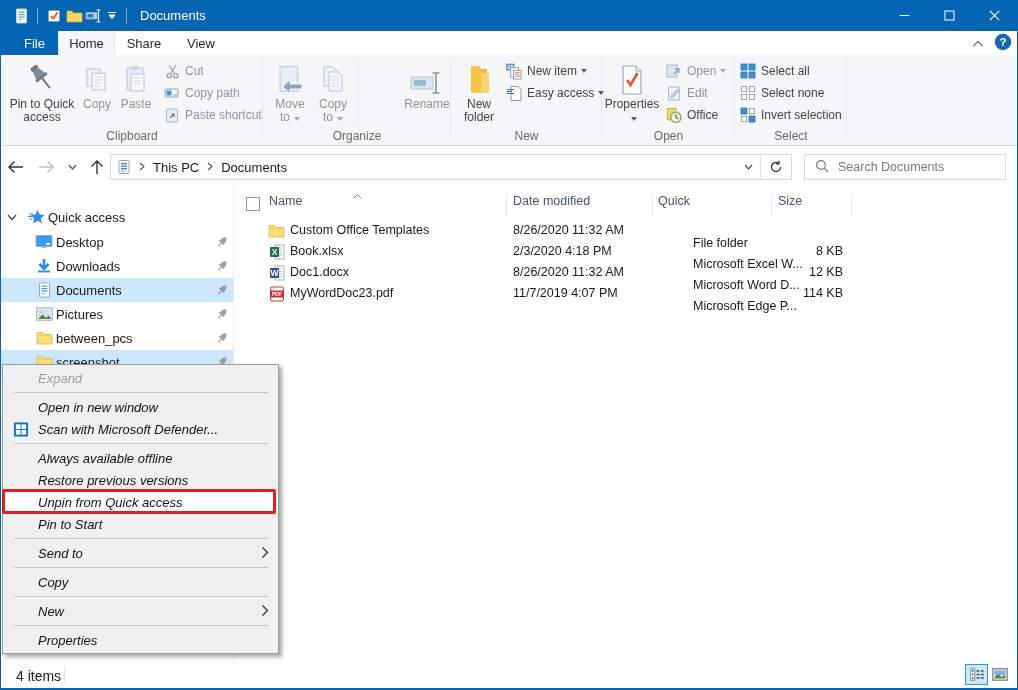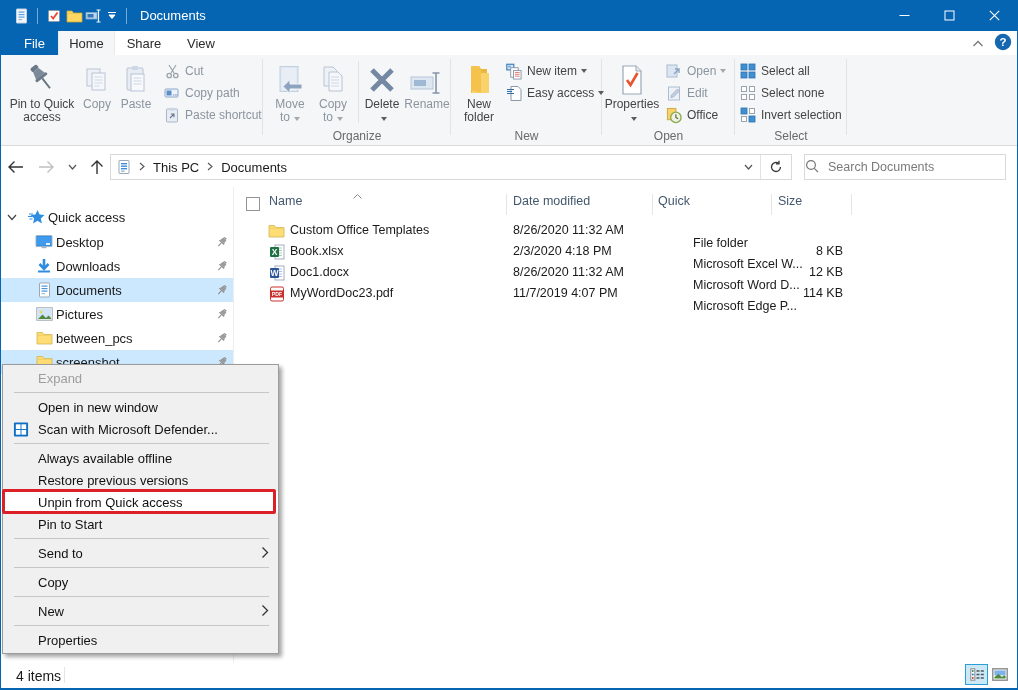--- a/index.html
+++ b/index.html
@@ -44,21 +44,21 @@
   .addressrow { position:absolute; left:0; top:145px; right:0; height:41px; background:#fff; }
   .nav-btns { position:absolute; left:0; top:0; height:41px; display:flex; align-items:center; }
   .nav-btn { display:flex; align-items:center; justify-content:center; }
   .addr-box { position:absolute; left:109px; top:8px; width:682px; height:26px; border:1px solid #d9d9d9; background:#fff; display:flex; align-items:center; }
   .addr-crumbs { display:flex; align-items:center; flex:1; height:100%; padding-left:5px; }
   .crumb { padding:0 6px; font-size:13px; color:#1a1a1a; }
   .crumb-chev { color:#5c5c5c; font-size:10px; padding:0 2px; }
   .addr-right { display:flex; align-items:center; height:100%; }
   .addr-dd { width:24px; height:100%; display:flex; align-items:center; justify-content:center; border-right:1px solid #e2e2e2; }
   .addr-refresh { width:30px; height:100%; display:flex; align-items:center; justify-content:center; }
-  .search-box { position:absolute; left:803px; top:8px; width:202px; height:26px; border:1px solid #d9d9d9; background:#fff; display:flex; align-items:center; }
+  .search-box { position:absolute; left:803px; top:8px; width:202px; height:26px; border:1px solid #d9d9d9; background:#fff; display:flex; align-items:center; padding-left:10px; }
   .search-box .ph { color:#7a7a7a; font-size:12.5px; margin-left:9px; }
 
   
   .main { position:absolute; left:0; top:186px; right:0; bottom:25px; background:#fff; }
   .navpane { position:absolute; left:0; top:0; width:233px; bottom:0; border-right:1px solid #ededed; }
   .nav-row { position:absolute; left:0; width:232px; height:24px; display:flex; align-items:center; }
   .nav-row .chev { width:22px; display:flex; justify-content:center; }
   .nav-row .nicon { width:18px; height:20px; margin-left:12px; margin-right:3px; display:flex; align-items:center; justify-content:center; }
   .nav-row.root .nicon { margin-left:4px; }
   .nav-row .nlabel { flex:1; font-size:13px; }
@@ -80,21 +80,21 @@
   .fl-row .ficon { position:absolute; left:30px; top:2px; width:17px; height:17px; display:flex; align-items:center; justify-content:center; }
   .fl-row .fname { position:absolute; left:52px; top:3px; font-size:12.5px; }
   .fl-row .fdate { position:absolute; left:275px; top:3px; font-size:12.5px; color:#1a1a1a; }
   .fl-row .ftype { position:absolute; left:420px; top:16px; font-size:12.5px; color:#1a1a1a;margin-left:35px; }
   .fl-row .fsize { position:absolute; left:480px; width:125px; top:3px; font-size:12.5px; text-align:right; color:#1a1a1a; }
 
   
   .ctx-menu { position:absolute; left:1px; top:363px; width:277px; background:#f0f0f0; border:1px solid #9b9b9b; box-shadow:3px 3px 4px rgba(0,0,0,.35); padding:2px 0; z-index:50; }
   .ctx-item { position:relative; height:22px; display:flex; align-items:center; font-size:13px; color:#111; }
   .ctx-item .ctx-icon { position:absolute; left:10px; width:16px; height:16px; display:flex; align-items:center; justify-content:center; }
-  .ctx-item .ctx-label { margin-left:35px; }
+  .ctx-item .ctx-label { margin-left:35px;font-style:italic; }
   .ctx-item.disabled .ctx-label { color:#9d9d9d; }
   .ctx-item.highlighted { background:#fff; }
   .ctx-item .sub-arrow { position:absolute; right:9px; top:4px; }
   .ctx-sep-block { height:7px; display:flex; align-items:center; }
   .ctx-sep { height:1px; background:#c6c6c6; margin-left:11px; margin-right:9px; flex:1; }
   .red-box { position:absolute; left:-1px; width:274px; height:25px; border:3px solid #dc2028; border-radius:2px; background:transparent; pointer-events:none; z-index:60; }
 
   
   .statusbar { position:absolute; left:0; right:0; bottom:0; height:25px; background:#fff; }
   .status-left { position:absolute; left:15px; top:5px; font-size:14px; color:#1a1a1a; }
@@ -179,20 +179,21 @@
             <circle cx="9" cy="9" r="8.2" fill="#1467b0"></circle>
             <text x="9" y="13" font-size="11.5" font-family="Liberation Sans, sans-serif" font-weight="bold" fill="#fff" text-anchor="middle">?</text>
           </svg></span>
     </div>
   </div>
 
   <div class="ribbon">
 
     <div class="rgroup" style="left:0; width:262px;">
       <div class="gsep"></div>
+      <div class="glabel">Clipboard</div>
 
       <div class="big-btn" style="left:5px; width:72px;">
         <span class="bicon">
           <svg width="30" height="34" viewBox="0 0 30 34">
               <g transform="rotate(-38 15 17)">
                 <rect x="11" y="2.5" width="8" height="4.5" rx="1.5" fill="#6b7a89"></rect>
                 <path d="M11.5 7 h7 l2 7.5 h-11 z" fill="#7b8a99"></path>
                 <rect x="8" y="14.5" width="14" height="3" rx="1.2" fill="#6b7a89"></rect>
                 <path d="M15 17.5 L15 30" stroke="#66757f" stroke-width="2"></path>
               </g>
@@ -276,28 +277,20 @@
         <span class="bicon">
           <svg width="28" height="30" viewBox="0 0 28 30">
               <path d="M5 2 h9 l4 4 v15 h-13 z" fill="#eef1f6" stroke="#b9c4d6" stroke-width="1"></path>
               <path d="M10 7 h9 l4 4 v15 h-13 z" fill="#f5f7fa" stroke="#b9c4d6" stroke-width="1"></path>
               <path d="M12 12 h8 M12 15 h8 M12 18 h8 M12 21 h8" stroke="#cfd8e6" stroke-width="1"></path>
             </svg>
         </span>
         <span class="blabel"><span>Copy</span><br><span>to</span><span class="dd-arrow dis"></span></span>
       </div>
       <div class="org-sep"></div>
-      <div class="big-btn" style="left:98px; width:42px;">
-        <span class="bicon">
-          <svg width="30" height="30" viewBox="0 0 30 30">
-              <path d="M5 5 L25 25 M25 5 L5 25" stroke="#7488a3" stroke-width="5"></path>
-            </svg>
-        </span>
-        <span class="blabel"><span>Delete</span><br><span class="dd-arrow"></span></span>
-      </div>
       <div class="big-btn disabled" style="left:141px; width:46px;">
         <span class="bicon">
           <svg width="34" height="24" viewBox="0 0 34 24">
               <rect x="1" y="6" width="22" height="12" fill="#dde7f2" stroke="#b9c4d6" stroke-width="1"></rect>
               <rect x="4" y="9" width="12" height="6" fill="#9fb8d4"></rect>
               <path d="M26 2 v20 M22.5 2 h7 M22.5 22 h7" stroke="#8494a8" stroke-width="1.6"></path>
             </svg>
         </span>
         <span class="blabel">Rename</span>
       </div>

